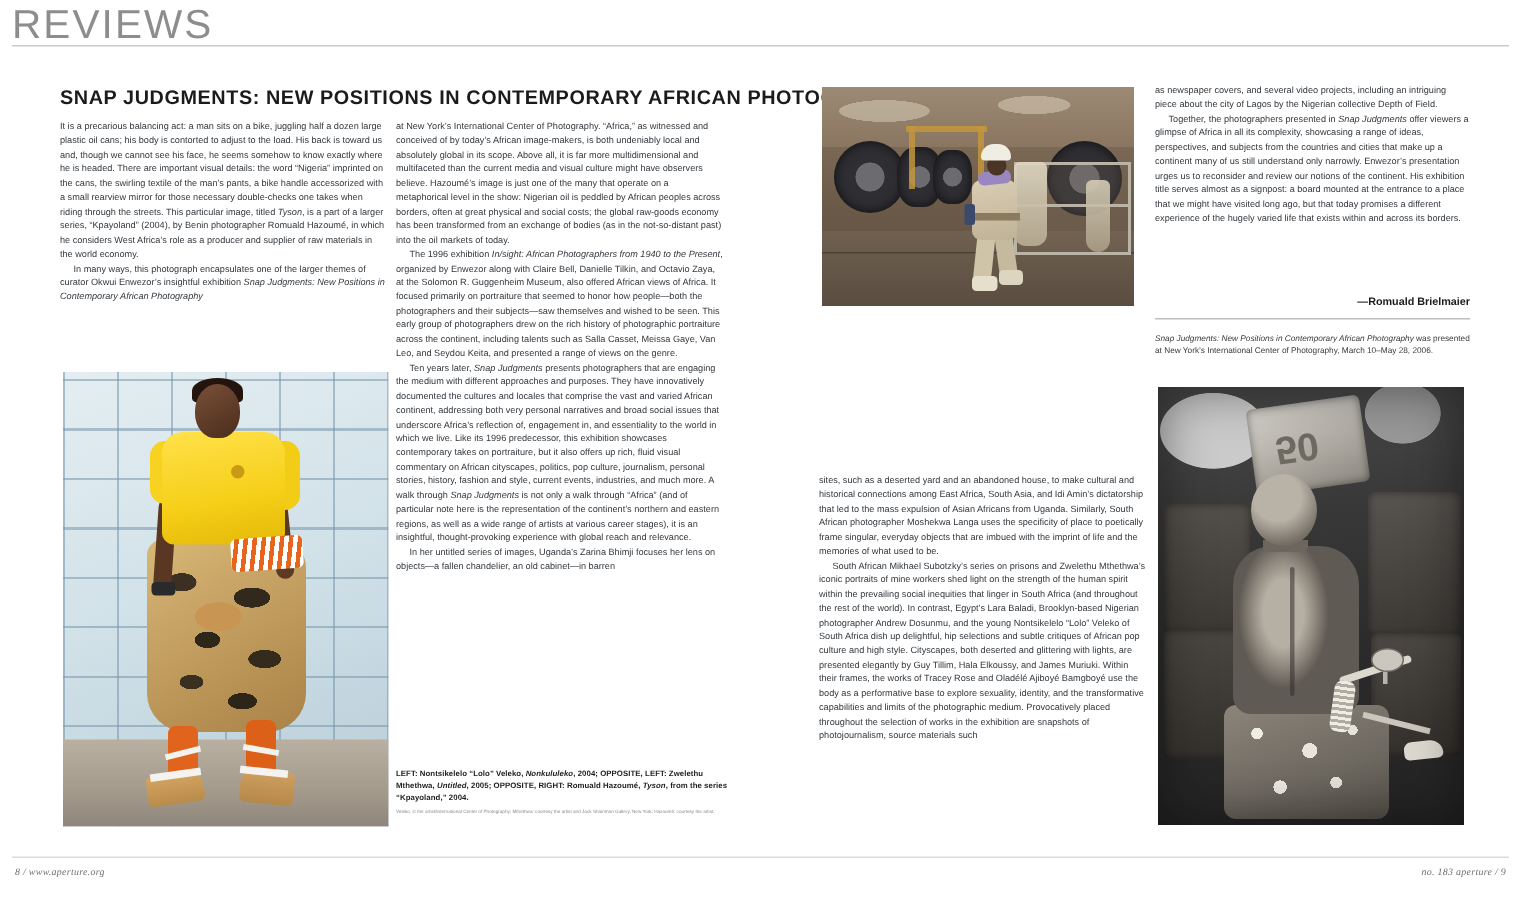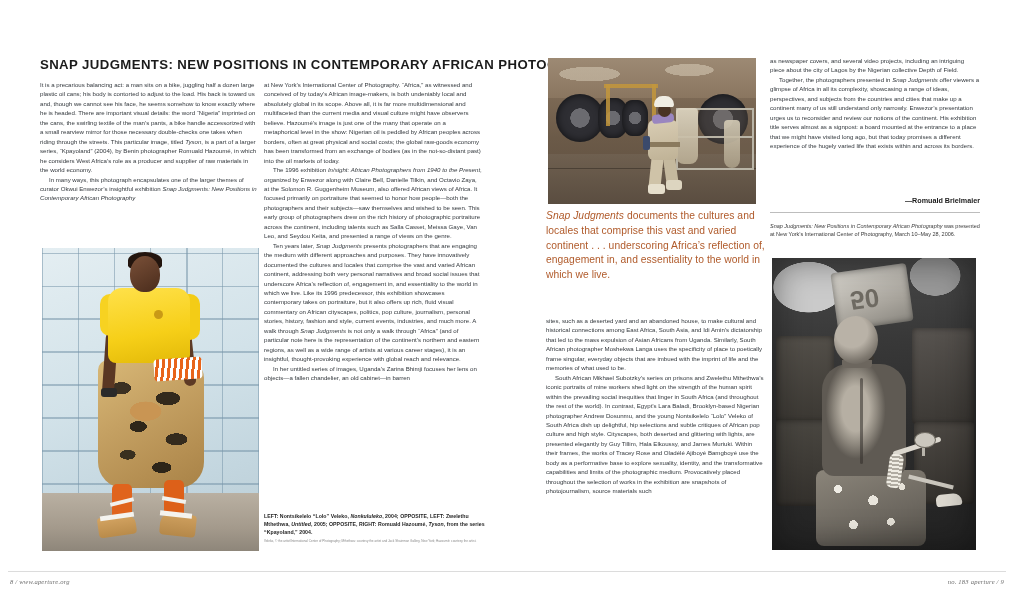--- a/index.html
+++ b/index.html
@@ -357,20 +357,24 @@
   .t-mstem { position:absolute; left:150px; top:186px; width:3px; height:12px; background:#b8b4ab; }
   .t-frame { position:absolute; left:136px; top:222px; width:46px; height:4px; background:#cac6bd; transform:rotate(14deg); }
   .t-seat { position:absolute; left:164px; top:236px; width:26px; height:12px; background:#ddd9d0; border-radius:6px 10px 4px 4px; transform:rotate(-6deg); }
   .bw-vignette { position:absolute; inset:0; box-shadow: inset 0 0 34px rgba(10,10,10,.55); }
 </style>
 </head>
 <body>
 
 <div class="page">
 
+  <div class="masthead">
+    <div class="masthead-title">REVIEWS</div>
+    <div class="masthead-rule"></div>
+  </div>
 
   <div class="headline">SNAP JUDGMENTS: NEW POSITIONS IN CONTEMPORARY AFRICAN PHOTOGRAPHY</div>
 
   <div class="col" id="col1">
     <p>It is a precarious balancing act: a man sits on a bike, juggling half a dozen large plastic oil cans; his body is contorted to adjust to the load. His back is toward us and, though we cannot see his face, he seems somehow to know exactly where he is headed. There are important visual details: the word “Nigeria” imprinted on the cans, the swirling textile of the man’s pants, a bike handle accessorized with a small rearview mirror for those necessary double-checks one takes when riding through the streets. This particular image, titled <i>Tyson</i>, is a part of a larger series, “Kpayoland” (2004), by Benin photographer Romuald Hazoumé, in which he considers West Africa’s role as a producer and supplier of raw materials in the world economy.</p>
     <p>In many ways, this photograph encapsulates one of the larger themes of curator Okwui Enwezor’s insightful exhibition <i><i>Snap Judgments</i>: New Positions in Contemporary African Photography</i></p>
   </div>
 
   <div class="col" id="col2">
     <p>at New York’s International Center of Photography. “Africa,” as witnessed and conceived of by today’s African image-makers, is both undeniably local and absolutely global in its scope. Above all, it is far more multidimensional and multifaceted than the current media and visual culture might have observers believe. Hazoumé’s image is just one of the many that operate on a metaphorical level in the show: Nigerian oil is peddled by African peoples across borders, often at great physical and social costs; the global raw-goods economy has been transformed from an exchange of bodies (as in the not-so-distant past) into the oil markets of today.</p>
@@ -382,23 +386,20 @@
   <div class="col" id="col3">
     <p>sites, such as a deserted yard and an abandoned house, to make cultural and historical connections among East Africa, South Asia, and Idi Amin’s dictatorship that led to the mass expulsion of Asian Africans from Uganda. Similarly, South African photographer Moshekwa Langa uses the specificity of place to poetically frame singular, everyday objects that are imbued with the imprint of life and the memories of what used to be.</p>
     <p>South African Mikhael Subotzky’s series on prisons and Zwelethu Mthethwa’s iconic portraits of mine workers shed light on the strength of the human spirit within the prevailing social inequities that linger in South Africa (and throughout the rest of the world). In contrast, Egypt’s Lara Baladi, Brooklyn-based Nigerian photographer Andrew Dosunmu, and the young Nontsikelelo “Lolo” Veleko of South Africa dish up delightful, hip selections and subtle critiques of African pop culture and high style. Cityscapes, both deserted and glittering with lights, are presented elegantly by Guy Tillim, Hala Elkoussy, and James Muriuki. Within their frames, the works of Tracey Rose and Oladélé Ajiboyé Bamgboyé use the body as a performative base to explore sexuality, identity, and the transformative capabilities and limits of the photographic medium. Provocatively placed throughout the selection of works in the exhibition are snapshots of photojournalism, source materials such</p>
   </div>
 
   <div class="col" id="col4">
     <p>as newspaper covers, and several video projects, including an intriguing piece about the city of Lagos by the Nigerian collective Depth of Field.</p>
     <p>Together, the photographers presented in <i>Snap Judgments</i> offer viewers a glimpse of Africa in all its complexity, showcasing a range of ideas, perspectives, and subjects from the countries and cities that make up a continent many of us still understand only narrowly. Enwezor’s presentation urges us to reconsider and review our notions of the continent. His exhibition title serves almost as a signpost: a board mounted at the entrance to a place that we might have visited long ago, but that today promises a different experience of the hugely varied life that exists within and across its borders.</p>
   </div>
 
-  <div class="pullquote">
-    <span class="pq-title">Snap Judgments</span><span> documents the cultures and locales that comprise this vast and varied continent . . . underscoring Africa’s reflection of, engagement in, and essentiality to the world in which we live.</span>
-  </div>
 
   <div class="byline">—Romuald Brielmaier</div>
   <div class="byline-rule"></div>
   <div class="exhibition-note">
     <i>Snap Judgments: New Positions in Contemporary African Photography</i><span> was presented at New York’s International Center of Photography, March 10–May 28, 2006.</span>
   </div>
 
   <div class="caption">LEFT: Nontsikelelo “Lolo” Veleko, <i>Nonkululeko</i>, 2004; OPPOSITE, LEFT: Zwelethu Mthethwa, <i>Untitled</i>, 2005; OPPOSITE, RIGHT: Romuald Hazoumé, <i>Tyson</i>, from the series “Kpayoland,” 2004.</div>
   <div class="credit">Veleko, © the artist/International Center of Photography; Mthethwa: courtesy the artist and Jack Shainman Gallery, New York; Hazoumé: courtesy the artist.</div>
 

